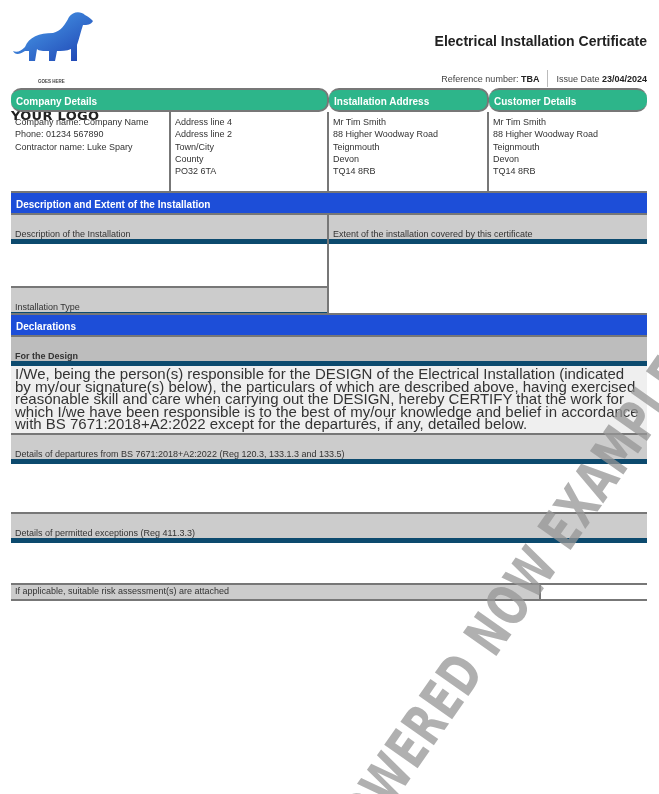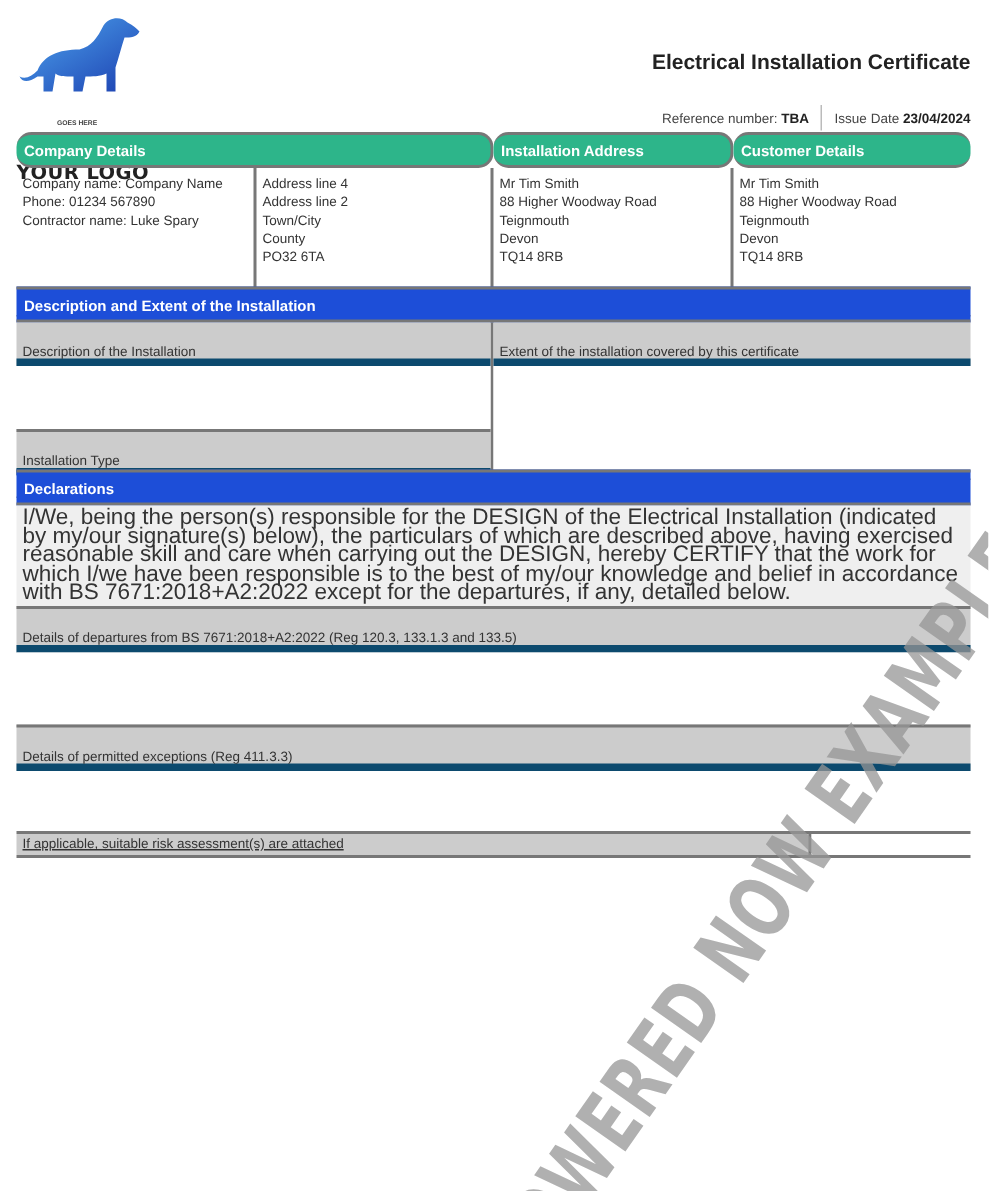--- a/index.html
+++ b/index.html
@@ -32,21 +32,21 @@
   .desc { top: 191px; }
   .desc-grid { display: grid; grid-template-columns: 318px 318px; }
   .left-col { border-right: 2px solid #777; }
   .blank-box { background: #fff; }
   .empty-row { height: 15px; border-bottom: 1px solid #777; }
 
   .decl { top: 313px; }
   .decl-text { background: #efefef; padding: 2px 4px; font-size: 15px; line-height: 12.6px; color: #333; }
   .blank-area { height: 48px; }
   .risk-row { display: grid; grid-template-columns: 530px 106px; border-top: 2px solid #777; border-bottom: 2px solid #777; }
-  .risk-row .lbl { background: #cccccc; padding: 0 4px; height: 14px; line-height: 13px; border-right: 2px solid #777; font-size: 9px; text-decoration: underline; }
+  .risk-row .lbl { background: #cccccc; padding: 0 4px; height: 14px; line-height: 13px; border-right: 2px solid #777; font-size: 9px; }
   .risk-row .val { background: #fff; }
 
   .watermark { position: absolute; left: 0; top: 0; width: 659px; height: 794px; pointer-events: none; overflow: hidden; }
   .watermark span { position: absolute; left: -60px; top: 420px; white-space: nowrap; transform: rotate(-55deg); transform-origin: center; font-family: "DejaVu Sans", sans-serif; font-weight: bold; font-size: 56px; color: rgba(150,150,150,0.75); letter-spacing: 1px; transform: translate(0,0) rotate(-55deg) scaleX(0.72); }
 </style>
 </head>
 <body>
 
 <svg class="logo" viewBox="0 0 92 76">
   <defs>
@@ -111,20 +111,21 @@
     </div>
     <div>
       <div class="grey-hd" style="border-top:none">Extent of the installation covered by this certificate</div>
       <div class="blank-box" style="height:76px;border-bottom:1px solid #777"></div>
     </div>
   </div>
 </div>
 
 <div class="sheet decl">
   <div class="green-hd green-hd2">Declarations</div>
+  <div class="grey-hd bold" style="border-top:none;background:#bdbdbd">For the Design</div>
   <div class="decl-text">I/We, being the person(s) responsible for the DESIGN of the Electrical Installation (indicated by my/our signature(s) below), the particulars of which are described above, having exercised reasonable skill and care when carrying out the DESIGN, hereby CERTIFY that the work for which I/we have been responsible is to the best of my/our knowledge and belief in accordance with BS 7671:2018+A2:2022 except for the departures, if any, detailed below.</div>
   <div class="grey-hd">Details of departures from BS 7671:2018+A2:2022 (Reg 120.3, 133.1.3 and 133.5)</div>
   <div class="blank-box blank-area"></div>
   <div class="grey-hd">Details of permitted exceptions (Reg 411.3.3)</div>
   <div class="blank-box" style="height:40px"></div>
   <div class="risk-row">
     <div class="lbl">If applicable, suitable risk assessment(s) are attached</div>
     <div class="val"></div>
   </div>
 </div>

